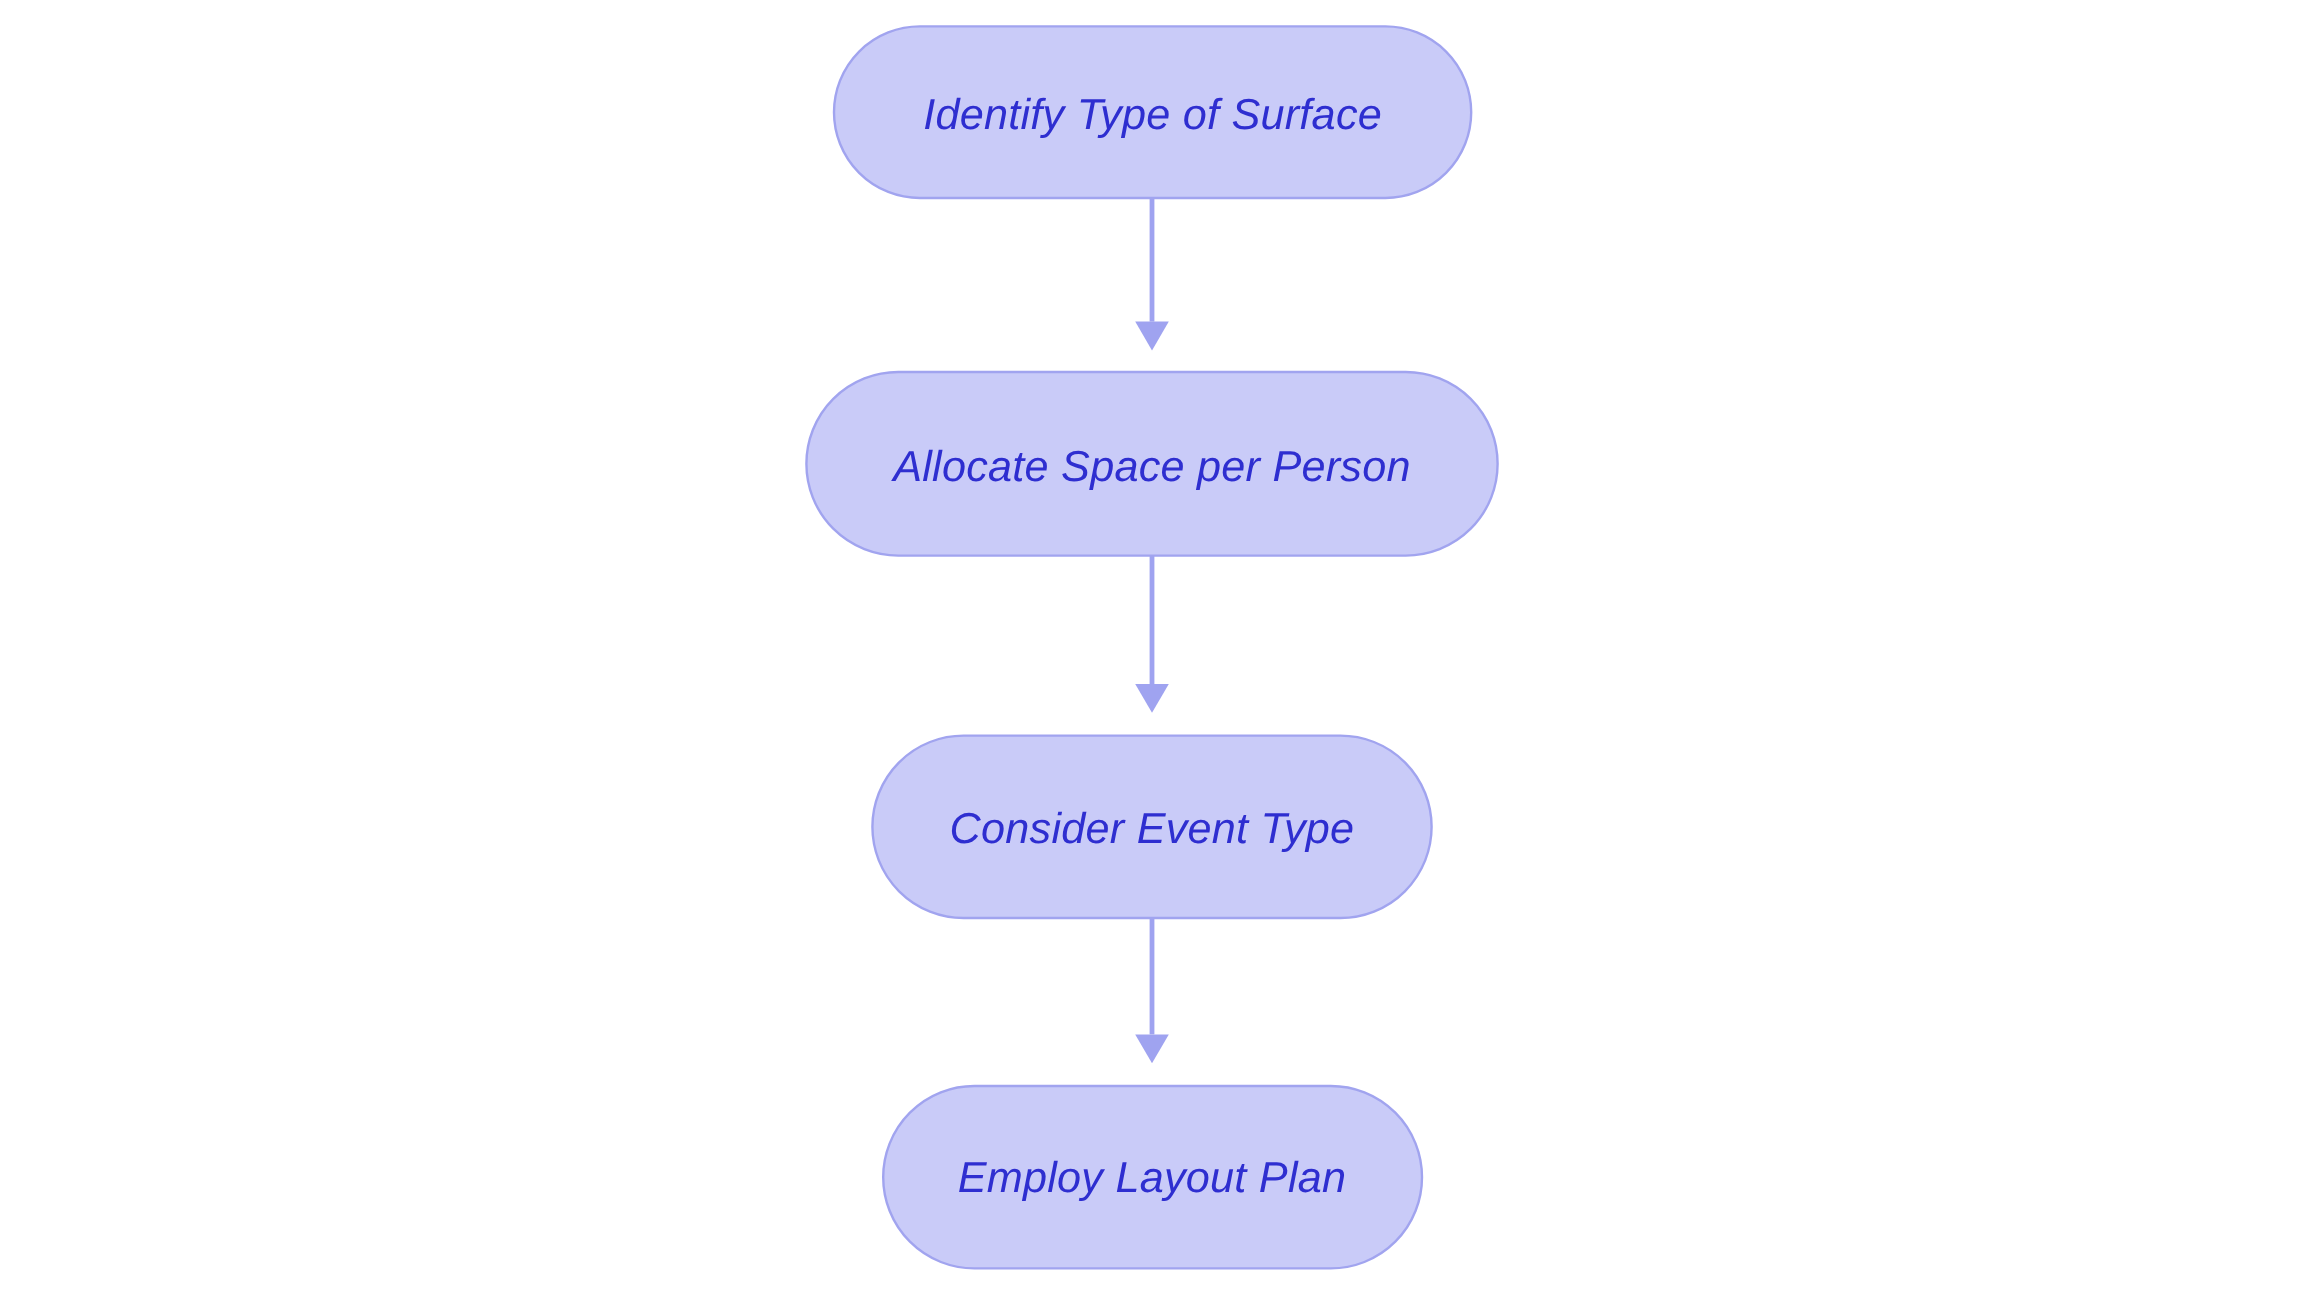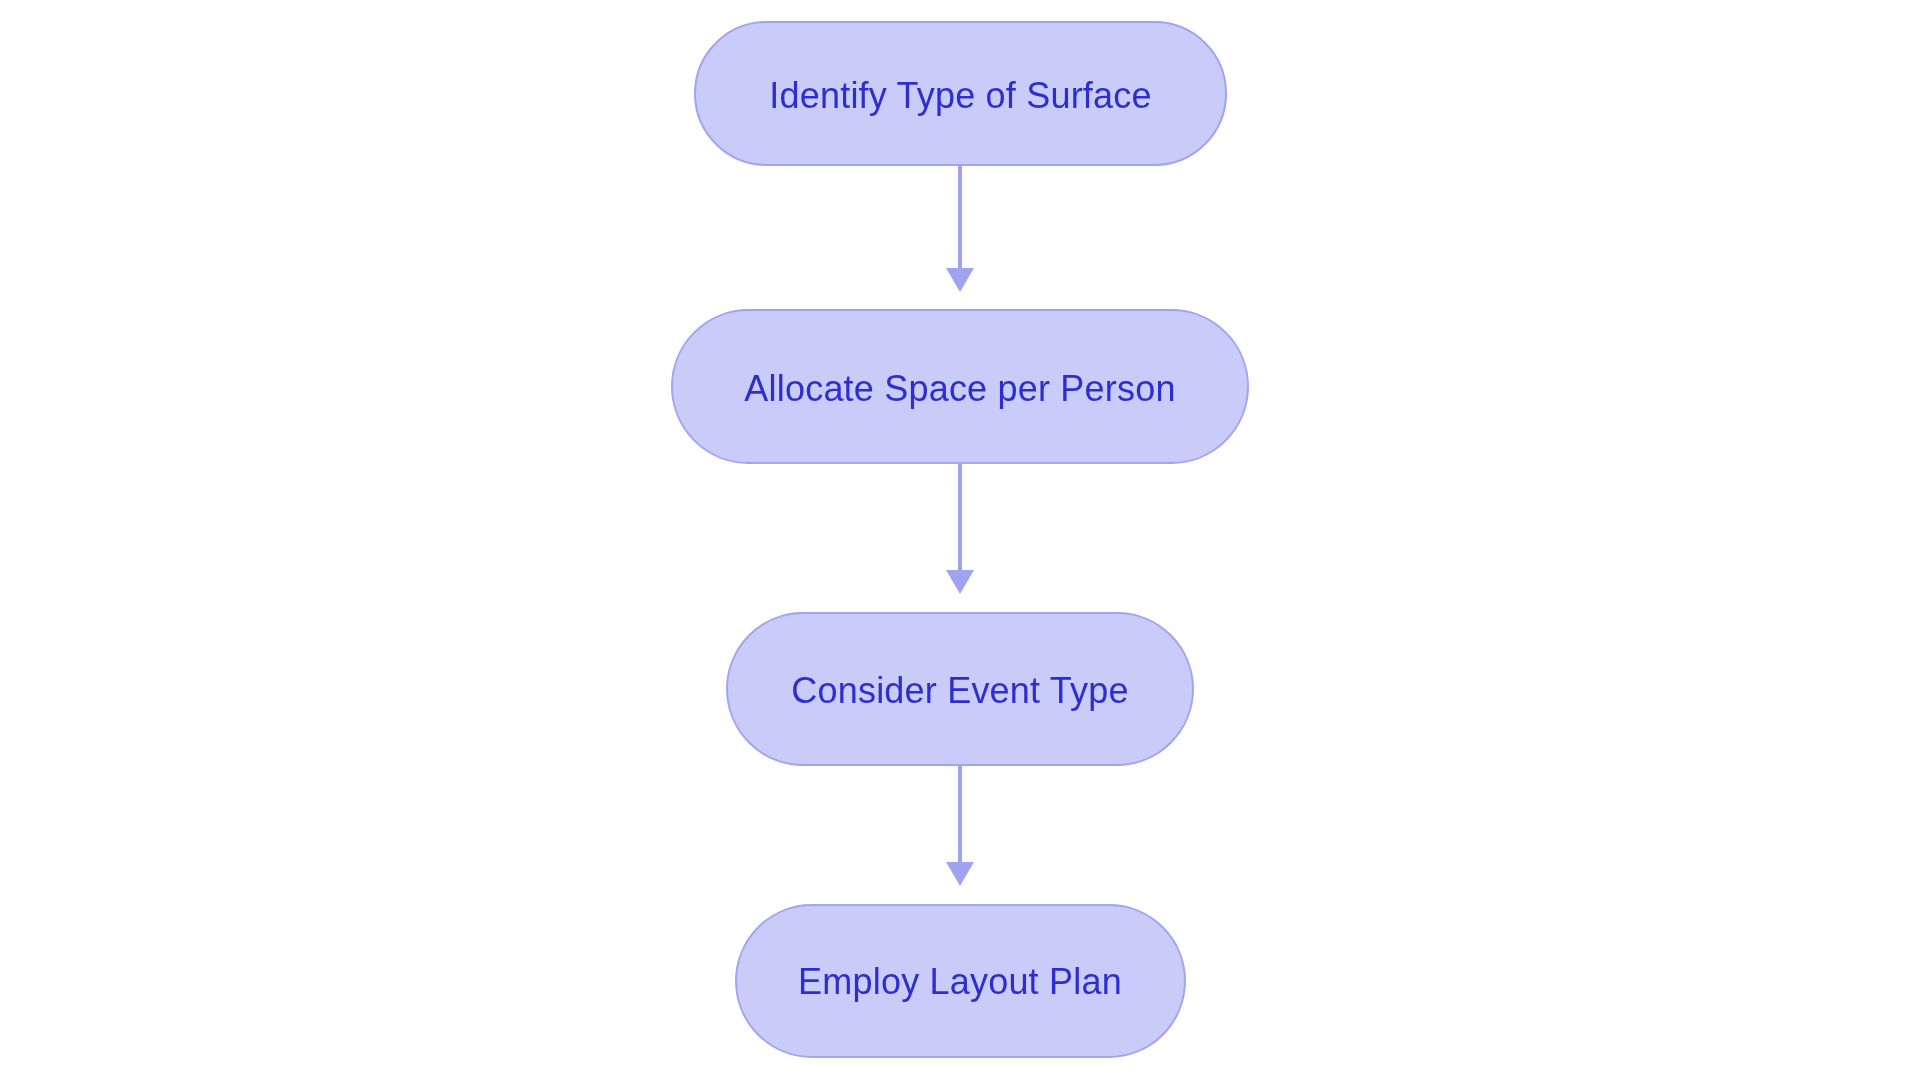--- a/index.html
+++ b/index.html
@@ -13,20 +13,21 @@
     height: 1083px;
     overflow: hidden;
     font-family: "Liberation Sans", sans-serif;
   }
 
   #diagram-canvas {
     position: relative;
     width: 1920px;
     height: 1083px;
     background: #ffffff;
+    font-style: italic;
   }
 
   #flow-svg {
     position: absolute;
     top: 0;
     left: 0;
     width: 1920px;
     height: 1083px;
     display: block;
   }

